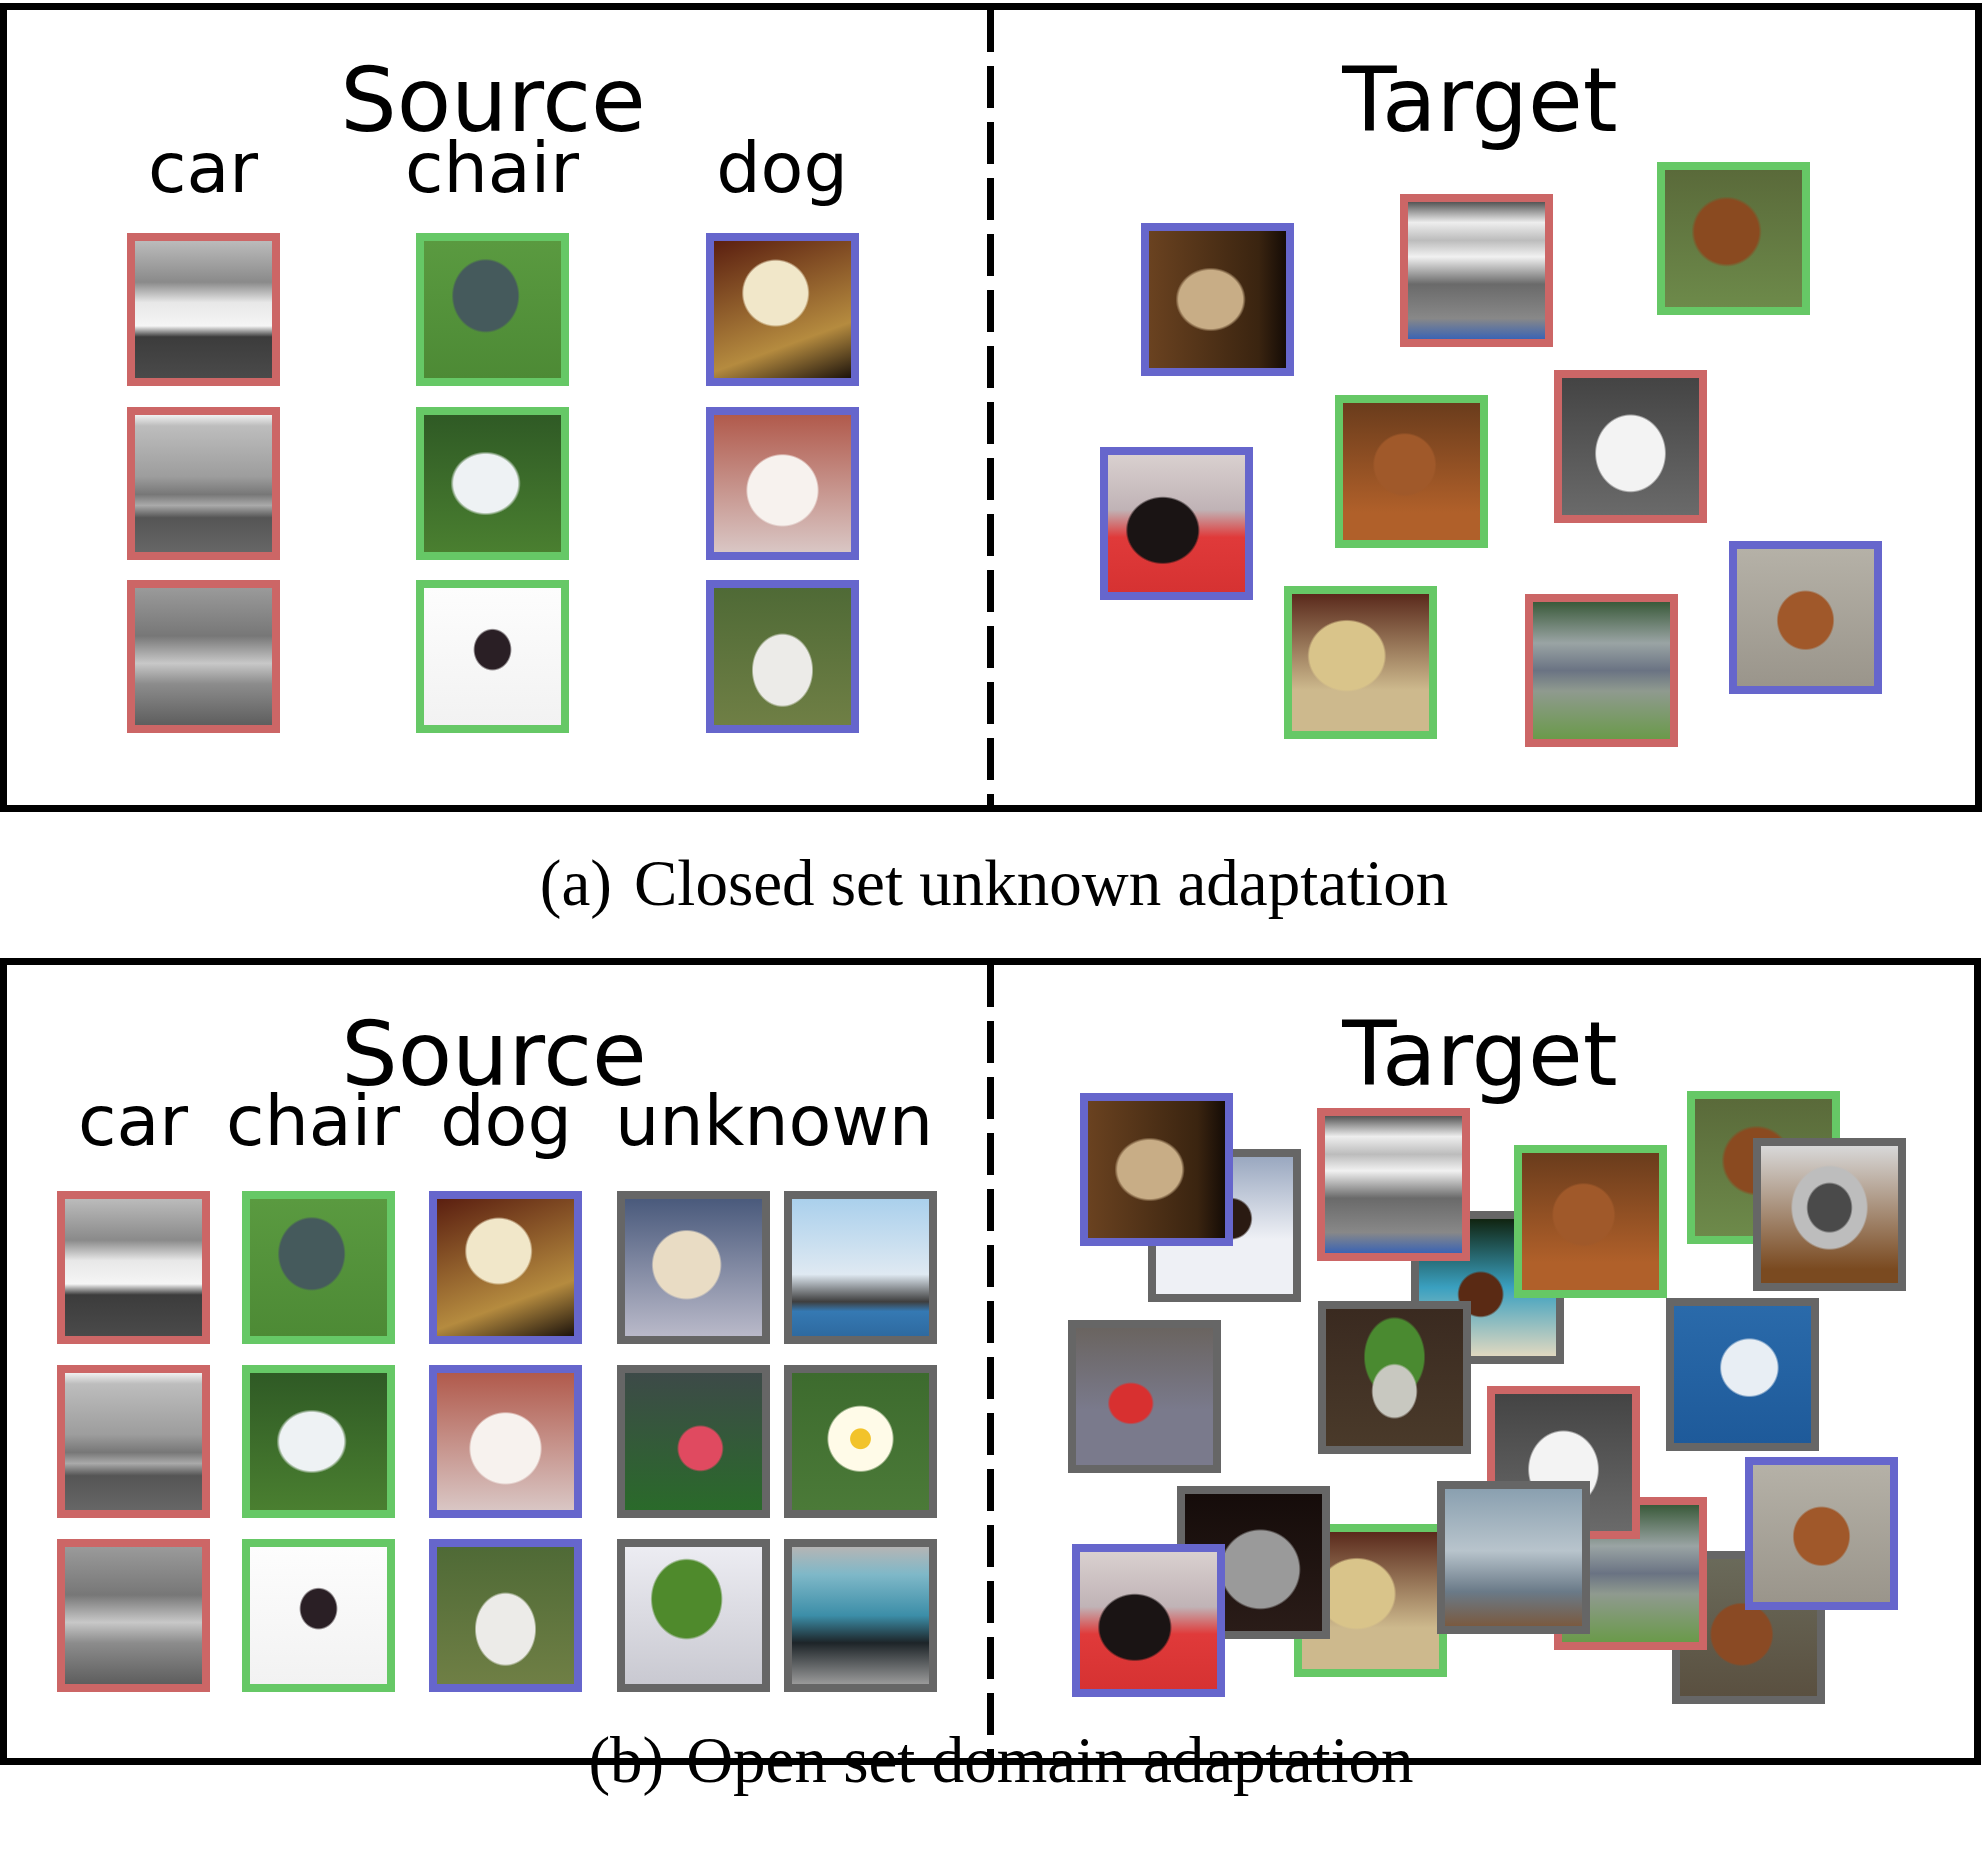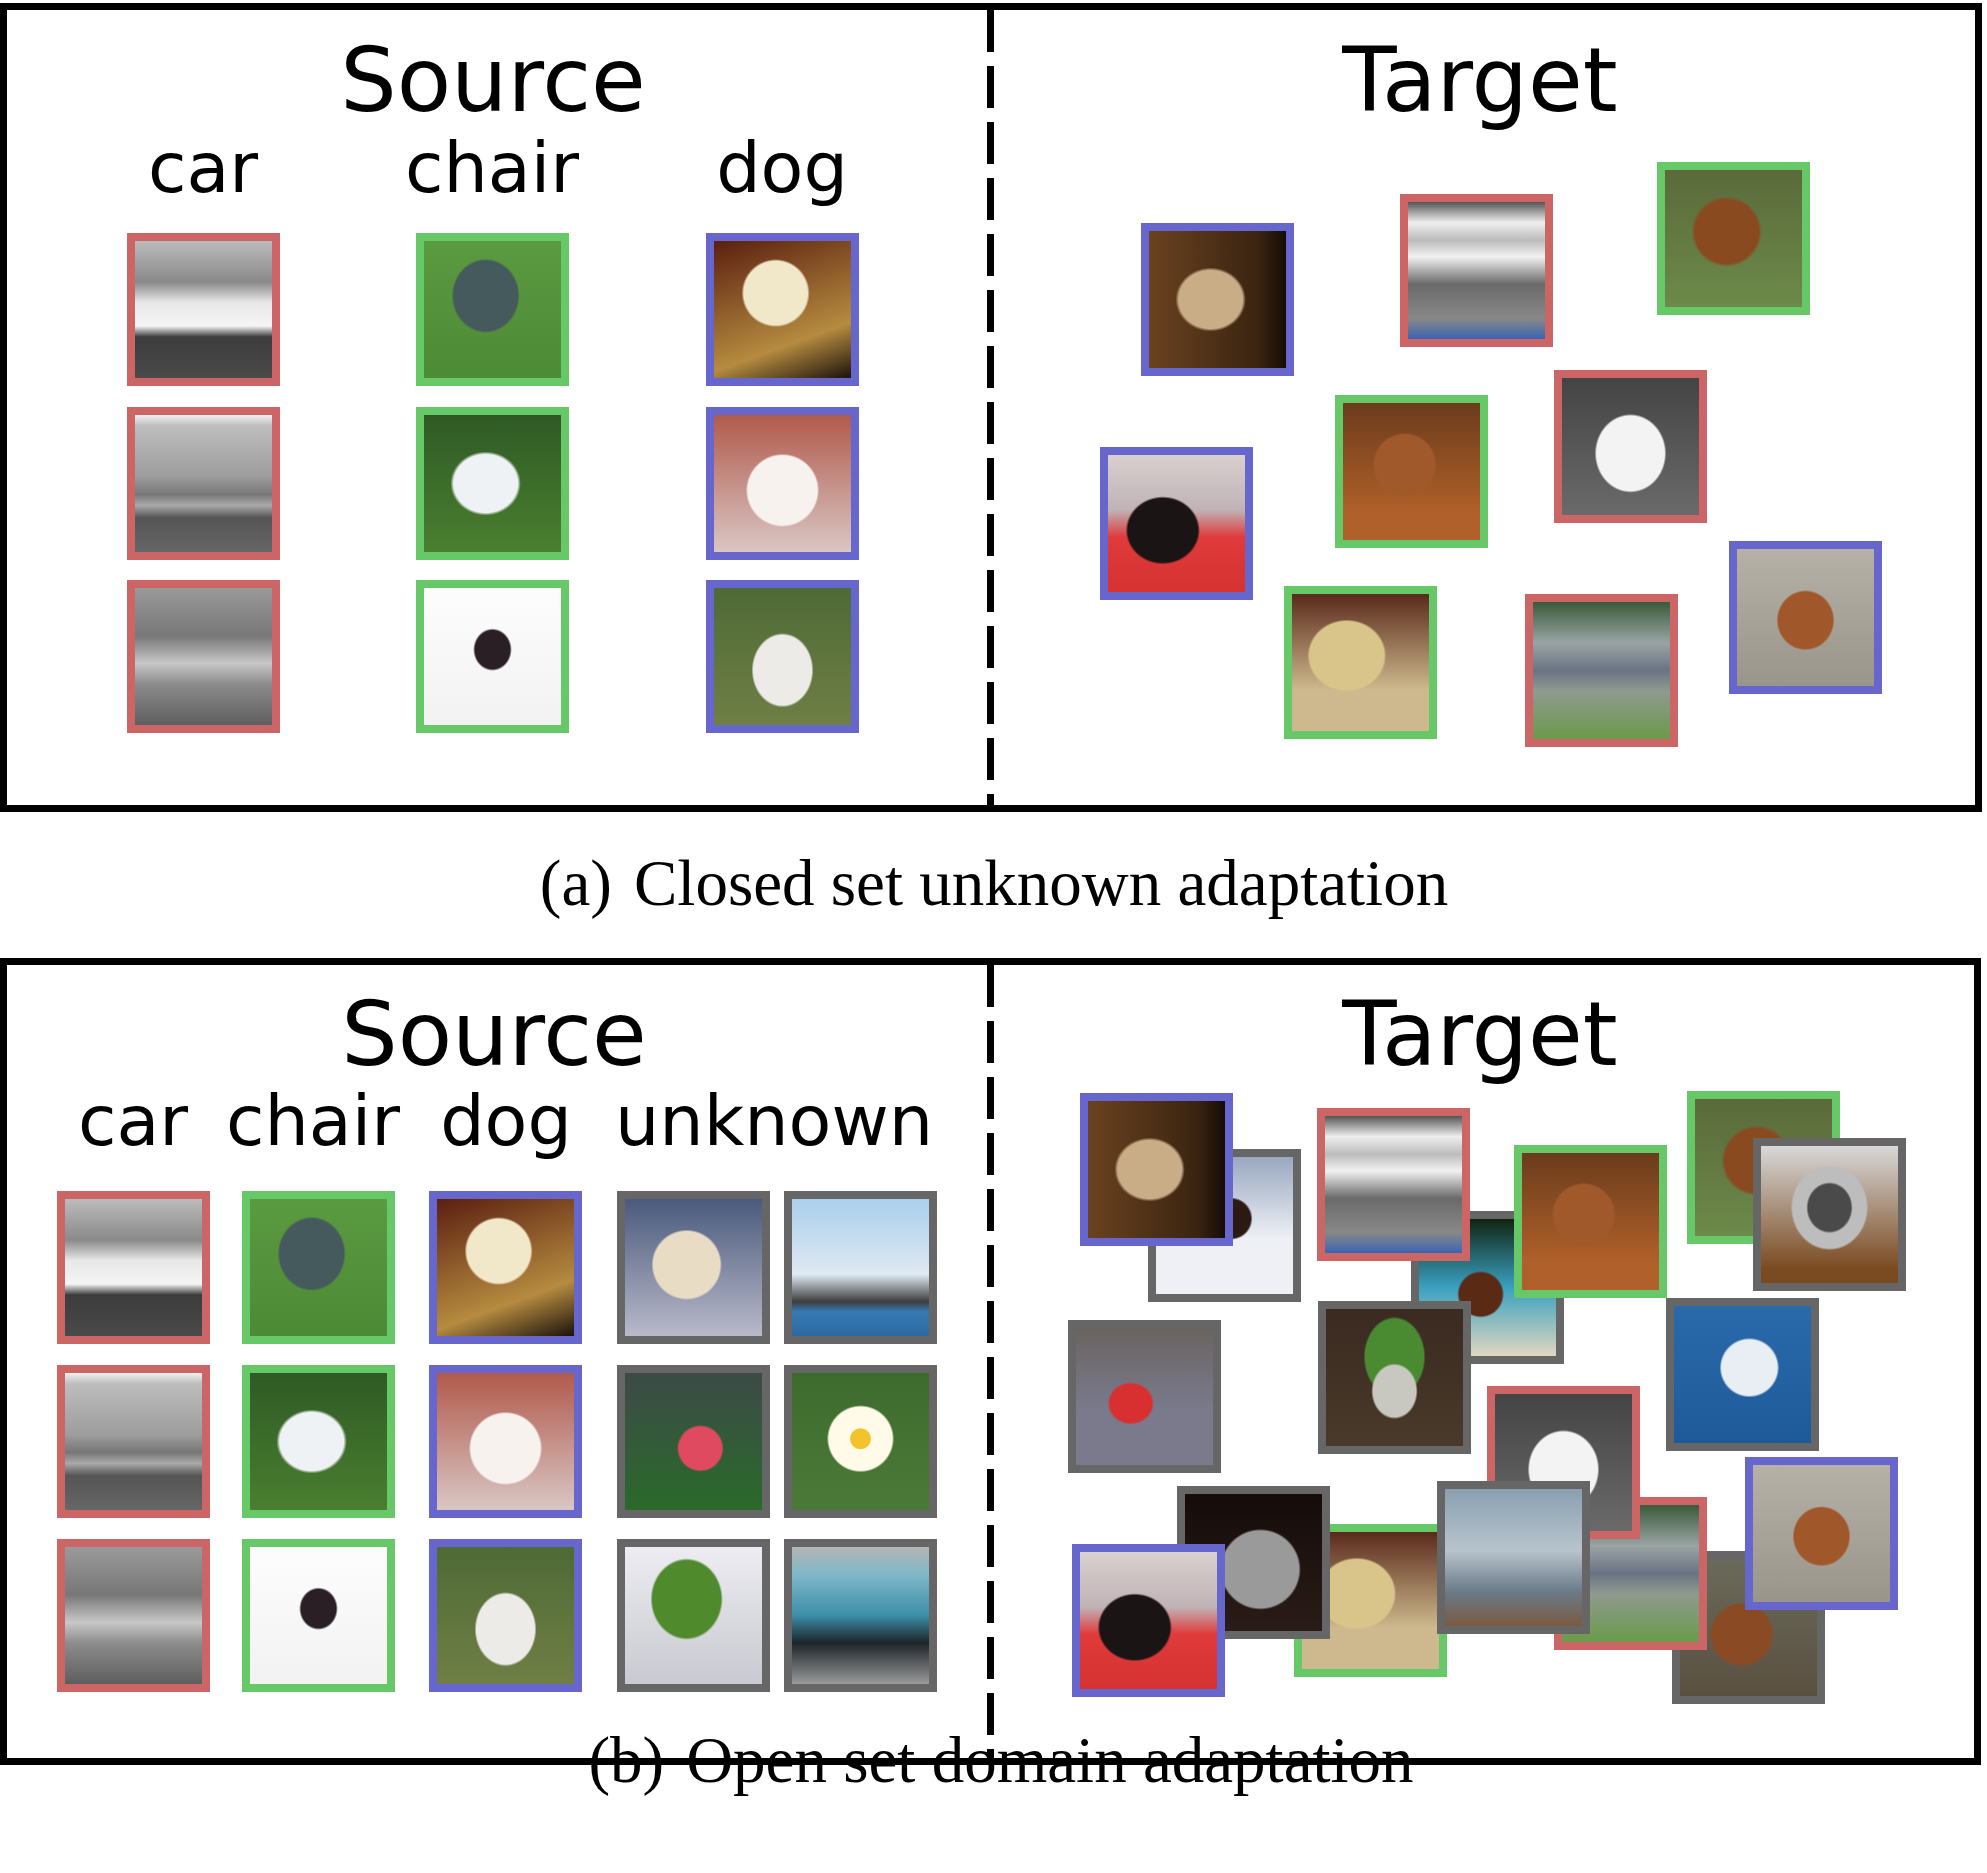--- a/index.html
+++ b/index.html
@@ -11,21 +11,21 @@
   #panel-a { left: 0; top: 3px; width: 1982px; height: 809px; }
   #panel-b { left: 0; top: 958px; width: 1981px; height: 807px; }
   .divider {
     position: absolute; left: 980px; top: 0; width: 7px; height: 100%;
     background: repeating-linear-gradient(to bottom, #000 0, #000 42px, transparent 42px, transparent 56px);
   }
   .title, .label {
     position: absolute; font-family: "DejaVu Sans", sans-serif; color: #000;
     white-space: nowrap; line-height: 1; transform: translateX(-50%);
   }
-  .title { font-size: 89px; }
+  .title { font-size: 89px; margin-top: 20px; }
   .label { font-size: 70px; }
   .caption {
     position: absolute; left: 0; width: 1988px; text-align: center;
     font-family: "Liberation Serif", "DejaVu Serif", serif; font-size: 65px; color: #000; line-height: 1;
   }
   .caption .tag { margin-right: 22px; }
   .tile {
     position: absolute; box-sizing: border-box; width: 153px; height: 153px;
     border: 8px solid #666; overflow: hidden;
   }

